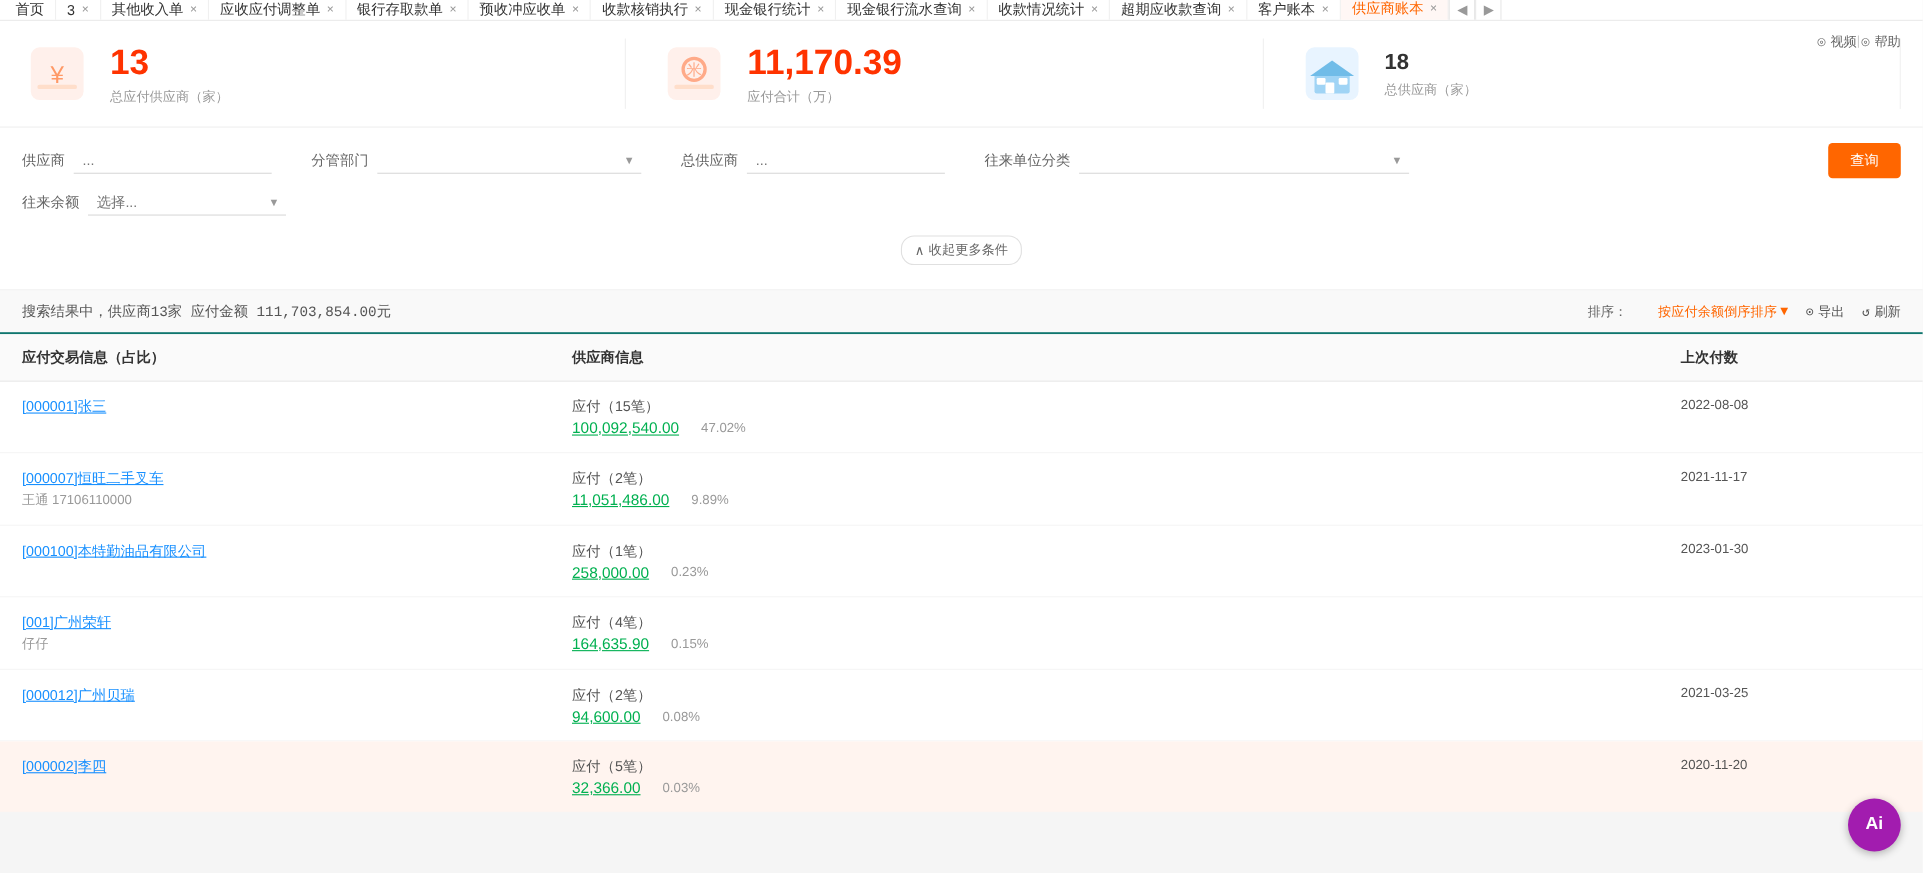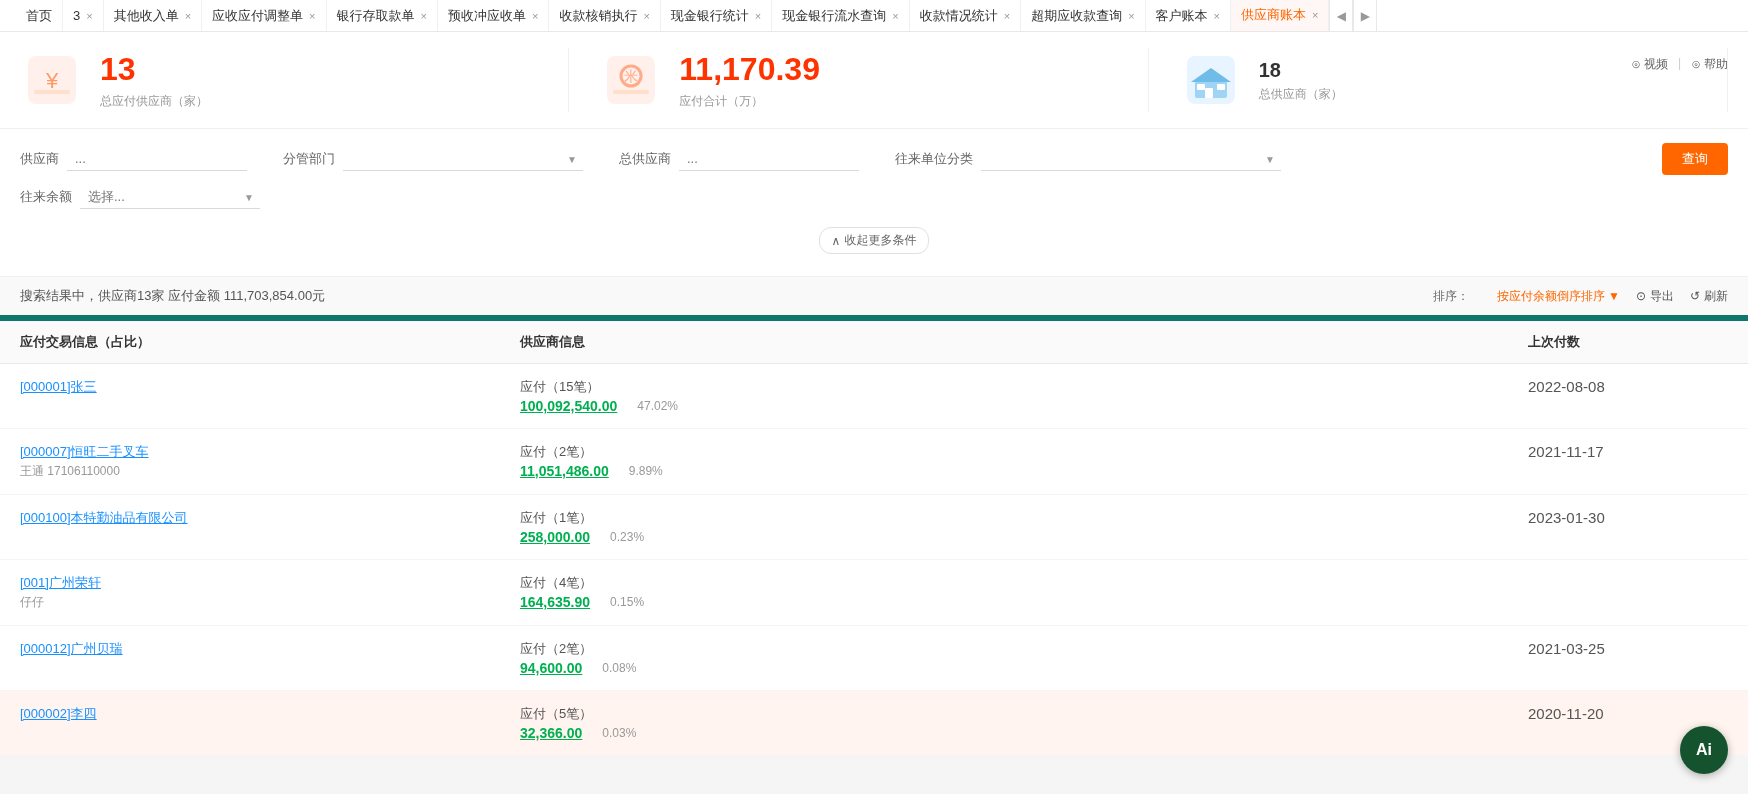--- a/index.html
+++ b/index.html
@@ -4,22 +4,22 @@
   <style>
     * { margin: 0; padding: 0; box-sizing: border-box; }
     body { font-family: "Microsoft YaHei", "PingFang SC", sans-serif; font-size: 13px; background: #f5f5f5; color: #333; width: 1748px; }
 
     
     .nav-bar {
       display: flex;
       align-items: center;
       background: #fff;
       border-bottom: 1px solid #e8e8e8;
-      height: 32px;
-      padding: 0 16px;
+      height: 19px;
+      padding: 0 4px;
       overflow: hidden;
     }
     .nav-item {
       display: flex;
       align-items: center;
       padding: 0 10px;
       height: 36px;
       white-space: nowrap;
       cursor: pointer;
       font-size: 13px;
@@ -82,25 +82,24 @@
     }
     .stat-info .big-num.dark { color: #333; font-size: 20px; }
     .stat-info .label {
       font-size: 12px;
       color: #999;
       margin-top: 4px;
     }
     .top-right-links {
       position: absolute;
       right: 20px;
-      top: 24px;
+      top: 11px;
       font-size: 12px;
       color: #666;
       display: flex;
-      gap: 10px;
     }
     .top-right-links span { cursor: pointer; }
 
     
     .filter-area {
       background: #fff;
       padding: 14px 20px;
       border-bottom: 1px solid #f0f0f0;
     }
     .filter-row {
@@ -174,27 +173,28 @@
       margin: 8px auto;
     }
     .collapse-row {
       display: flex;
       justify-content: center;
     }
 
     
     .result-bar {
       background: #f9f9f9;
-      border-bottom: 6px solid #0f766e;
+      border-bottom: 2px solid #0f766e;
       padding: 10px 20px;
       display: flex;
       align-items: center;
       justify-content: space-between;
       font-size: 13px;
       color: #333;
+      font-family: Liberation Mono, monospace;
     }
     .result-info { color: #555; }
     .result-actions {
       display: flex;
       align-items: center;
       gap: 16px;
       font-size: 12px;
       color: #555;
     }
     .result-actions .sort-label { color: #666; }
@@ -245,27 +245,27 @@
     }
     .supplier-sub {
       font-size: 12px;
       color: #999;
       margin-top: 2px;
     }
     .tx-info .tx-label { color: #555; font-size: 13px; }
     .tx-info .tx-amount {
       color: #00b050;
       font-size: 14px;
-      font-weight: bold;
+      font-weight: normal;
       text-decoration: underline;
       cursor: pointer;
     }
     .tx-info .tx-pct { color: #999; font-size: 12px; margin-left: 16px; }
     .tx-row { display: flex; align-items: center; gap: 4px; margin-top: 2px; }
-    .date-val { color: #555; font-size: 15px; }
+    .date-val { color: #555; font-size: 12px; }
 
     
     .icon-svg { width: 56px; height: 56px; }
   </style>
 </head>
 <body>
 
 <div class="nav-bar">
   <div class="nav-item">
     <span>首页</span>
@@ -527,15 +527,15 @@
       <div class="tx-label">应付（5笔）</div>
       <div class="tx-row">
         <span class="tx-amount">32,366.00</span>
         <span class="tx-pct">0.03%</span>
       </div>
     </div>
     <div class="date-val">2020-11-20</div>
   </div>
 </div>
 
-<div style="position:fixed; bottom:20px; right:20px; background:#14532d; color:#fff; border-radius:50%; width:48px; height:48px; display:flex; align-items:center; justify-content:center; font-size:16px; font-weight:bold; box-shadow:0 2px 8px rgba(0,0,0,0.3); cursor:pointer;">
+<div style="position:fixed; bottom:20px; right:20px; background:#a21caf; color:#fff; border-radius:50%; width:48px; height:48px; display:flex; align-items:center; justify-content:center; font-size:16px; font-weight:bold; box-shadow:0 2px 8px rgba(0,0,0,0.3); cursor:pointer;">
   <span>Ai</span>
 </div>
 
 </body></html>

